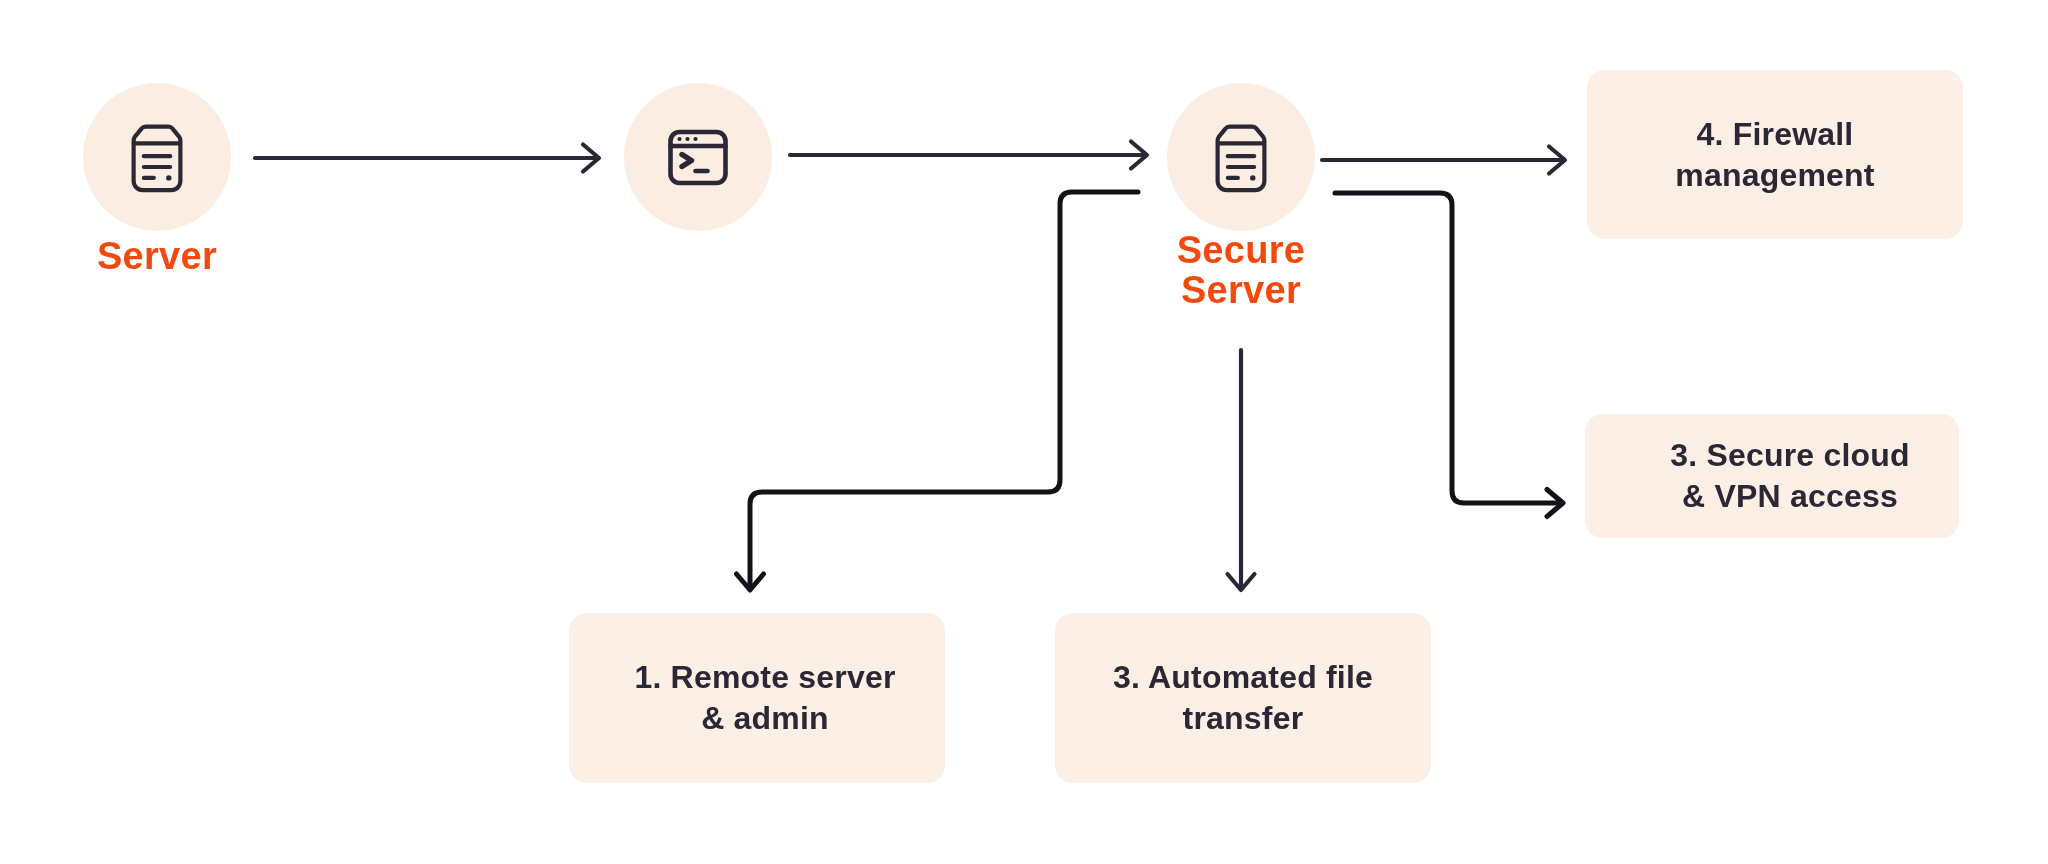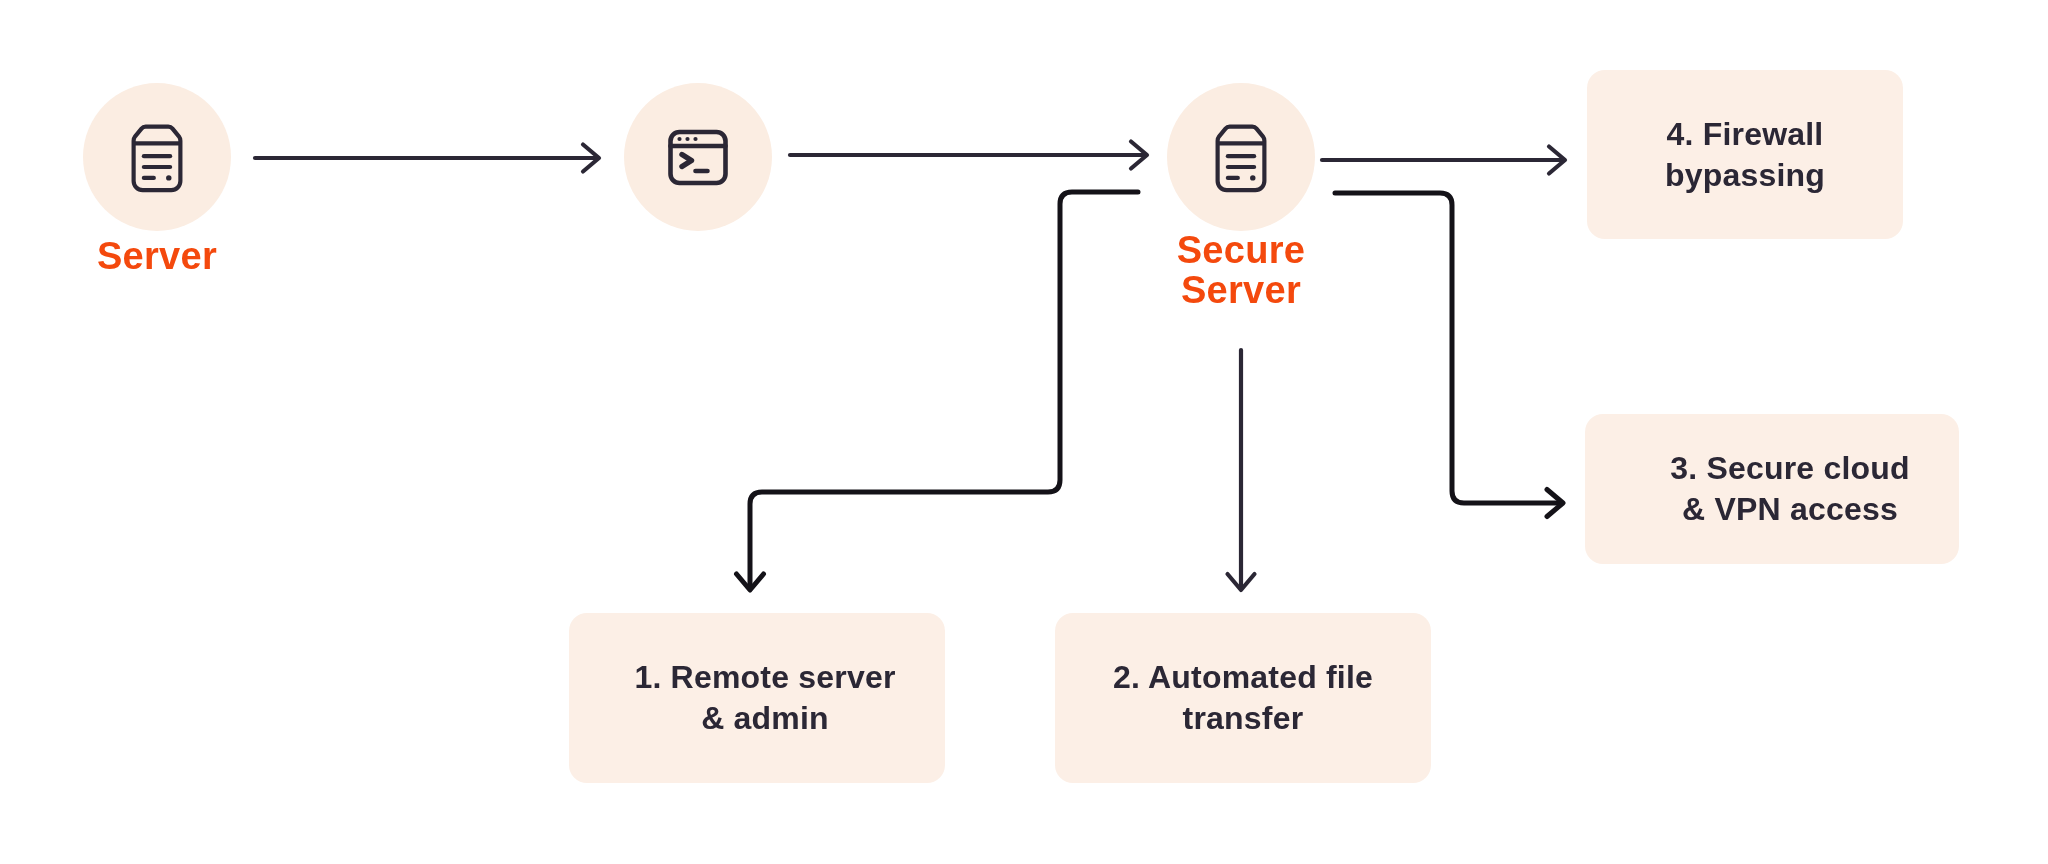--- a/index.html
+++ b/index.html
@@ -36,22 +36,22 @@
     color:var(--accent);font-weight:700;font-size:38px;line-height:40px;
     letter-spacing:0.3px;
   }
   .usecase{
     position:absolute;background:var(--box-fill);border-radius:18px;
     display:flex;flex-direction:column;align-items:center;justify-content:center;
     color:var(--ink);font-weight:700;font-size:32px;line-height:41px;
     text-align:center;letter-spacing:0.2px;
   }
   .usecase span{display:block;}
-  #box-4{left:1587px;top:70px;width:316px;height:169px;}
-  #box-3{left:1585px;top:414px;width:374px;height:150px;padding-left:36px;}
+  #box-4{left:1587px;top:70px;width:376px;height:169px;}
+  #box-3{left:1585px;top:414px;width:374px;height:124px;padding-left:36px;}
   #box-1{left:569px;top:613px;width:376px;height:170px;padding-left:16px;}
   #box-2{left:1055px;top:613px;width:376px;height:170px;}
   #node-server{left:83px;top:83px;}
   #node-ssh{left:624px;top:83px;}
   #node-remote{left:1167px;top:83px;}
   #label-server{left:7px;top:236px;}
   #label-ssh{left:548px;top:236px;}
   #label-remote{left:1091px;top:230px;}
 </style>
 </head>
@@ -132,27 +132,27 @@
     <span>Secure</span><br>
     <span>Server</span>
   </div>
 
   <div class="usecase" id="box-1">
     <span>1. Remote server</span>
     <span>&amp; admin</span>
   </div>
 
   <div class="usecase" id="box-2">
-    <span>2. Automated file</span>
+    <span>3. Automated file</span>
     <span>transfer</span>
   </div>
 
   <div class="usecase" id="box-3">
     <span>3. Secure cloud</span>
     <span>&amp; VPN access</span>
   </div>
 
   <div class="usecase" id="box-4">
     <span>4. Firewall</span>
-    <span>bypassing</span>
+    <span>management</span>
   </div>
 
 </div>
 
 </body></html>

